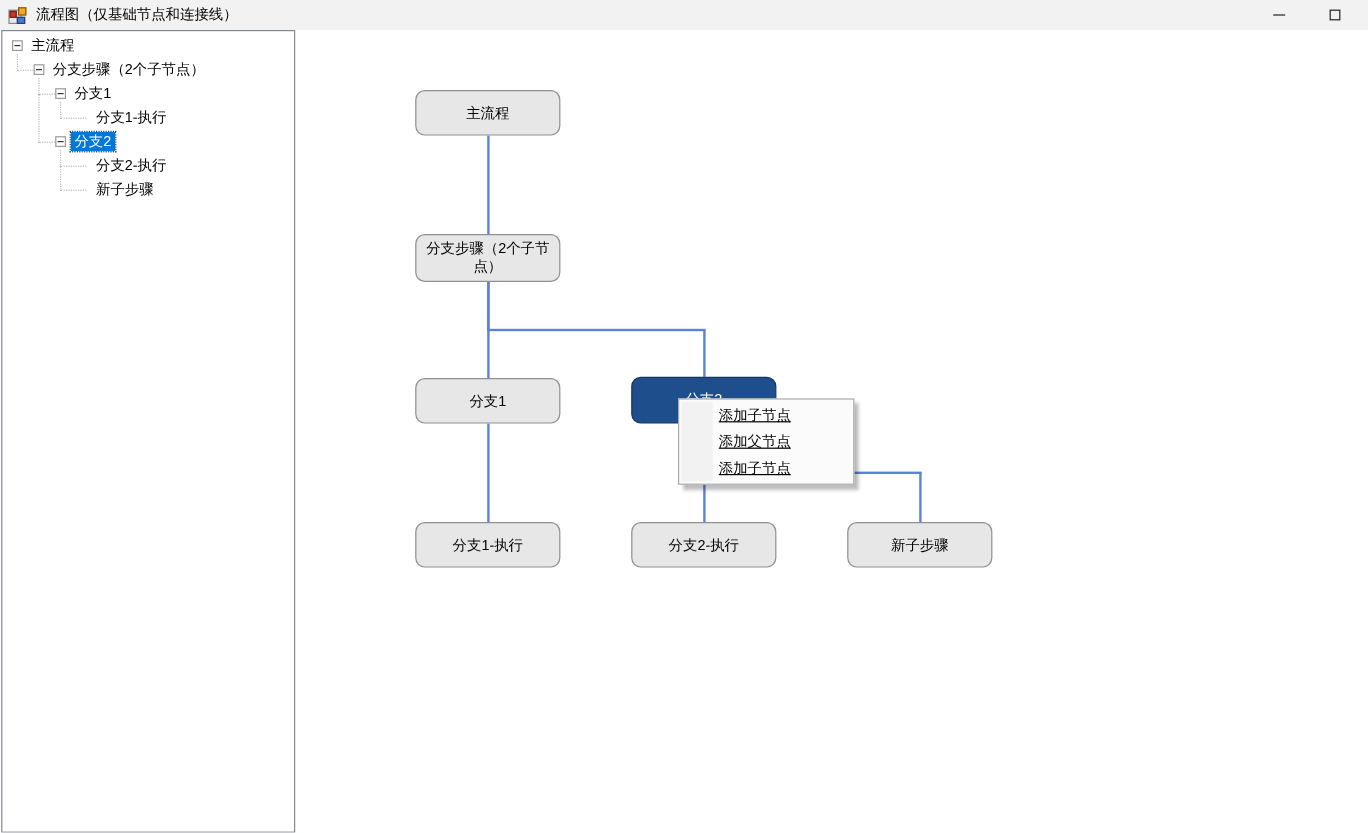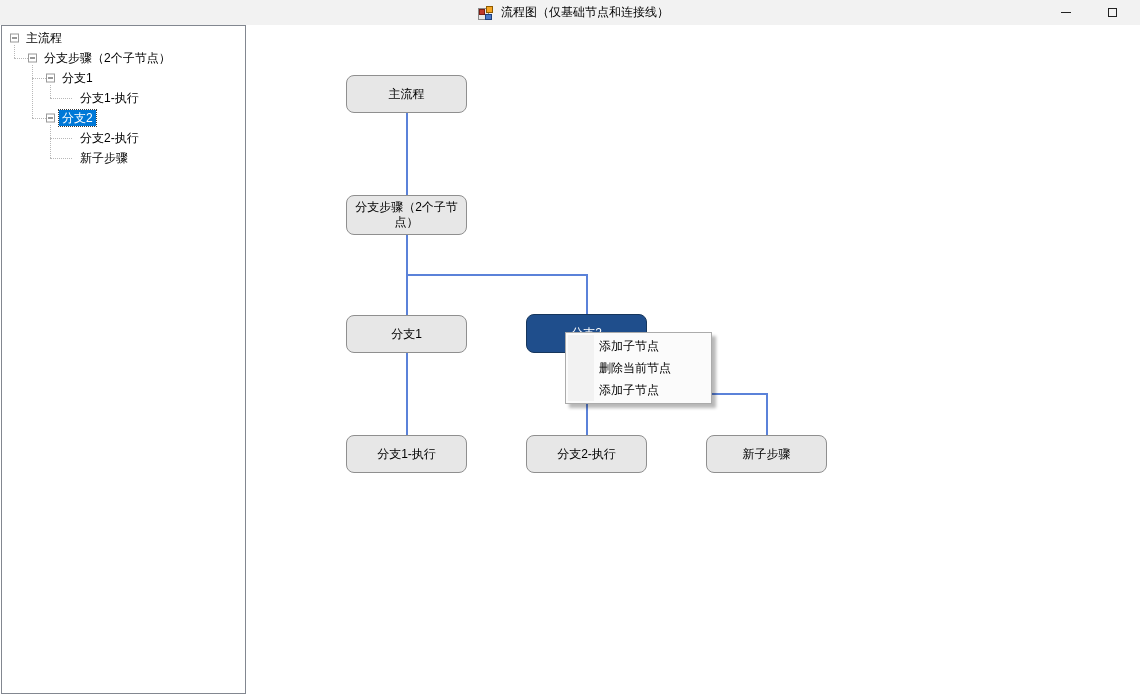--- a/index.html
+++ b/index.html
@@ -1,21 +1,21 @@
 <!DOCTYPE html>
 <html><head>
 <meta charset="utf-8">
 <style>
   html,body{margin:0;padding:0;background:#fff;}
   .window{
     position:relative;width:1140px;height:694px;overflow:hidden;background:#fff;
     font-family:"Liberation Sans","DejaVu Sans",sans-serif;color:#000;
   }
   
-  .titlebar{position:absolute;left:0;top:0;width:100%;height:25px;background:#f2f2f2;display:flex;align-items:center;justify-content:center;}
+  .titlebar{position:absolute;left:0;top:0;width:100%;height:25px;background:#f2f2f2;display:flex;align-items:center;}
   .app-icon{position:relative;width:16px;height:16px;margin-left:7px;flex:0 0 auto;}
   .app-icon .frame{position:absolute;left:0;top:3px;width:11px;height:12px;border:1px solid #8a8a8a;background:#e8e8e8;box-sizing:border-box;}
   .app-icon .sq-red{position:absolute;left:1px;top:4px;width:6px;height:6px;background:#c0392b;border:1px solid #7c1f14;box-sizing:border-box;}
   .app-icon .sq-orange{position:absolute;left:8px;top:1px;width:7px;height:7px;background:#f5a623;border:1px solid #8d5a00;box-sizing:border-box;}
   .app-icon .sq-blue{position:absolute;left:7px;top:9px;width:7px;height:6px;background:#4a78c8;border:1px solid #1d3f7d;box-sizing:border-box;}
   .title-text{margin-left:7px;font-size:12px;white-space:nowrap;}
   .caption-buttons{position:absolute;left:1043px;top:0;height:25px;display:flex;}
   .caption-btn{width:46px;height:25px;display:flex;align-items:center;justify-content:center;background:transparent;border:none;padding:0;}
   .glyph-min{width:10px;height:0;border-top:1px solid #222;}
   .glyph-max{width:9px;height:9px;border:1px solid #222;box-sizing:border-box;background:transparent;}
@@ -33,21 +33,21 @@
   .tree-hline{position:absolute;height:0;border-top:1px dotted #b8b8b8;}
   
   .canvas{position:absolute;left:0;top:0;width:100%;height:100%;}
   .connector{position:absolute;background:#5b82d9;z-index:1;}
   .node{position:absolute;box-sizing:border-box;background:#e7e7e7;border:1px solid #8f8f8f;border-radius:8px;
     display:flex;align-items:center;justify-content:center;text-align:center;
     font-size:12px;line-height:15px;padding:2px 8px;z-index:2;}
   .node.selected{background:#1f4e8c;border-color:#16365c;color:#fff;}
   
   .context-menu{position:absolute;z-index:10;background:#fbfbfb;border:1px solid #ababab;box-sizing:border-box;
-    padding:2px 1px;box-shadow:4px 4px 3px rgba(0,0,0,0.28);}
+    padding:2px 1px;box-shadow:4px 4px 3px rgba(0,0,0,0.28);text-decoration:underline;}
   .menu-gutter{position:absolute;left:2px;top:2px;bottom:2px;width:26px;background:#f2f2f2;}
   .menu-item{position:relative;height:22px;line-height:22px;padding-left:32px;font-size:12px;white-space:nowrap;}
 </style>
 </head>
 <body>
 
 <div class="window">
 
   <div class="titlebar">
     <div class="app-icon">
@@ -135,17 +135,17 @@
       <div class="tree-vline" style="left: 48px; top: 59px; height: 13px;"></div>
       <div class="tree-hline" style="left: 48px; top: 72px; width: 22px;"></div>
       <div class="tree-vline" style="left: 48px; top: 99px; height: 33px;"></div>
       <div class="tree-hline" style="left: 48px; top: 112px; width: 22px;"></div>
       <div class="tree-hline" style="left: 48px; top: 132px; width: 22px;"></div>
     </div>
 
   <div class="context-menu" style="left: 565px; top: 332px; width: 147px;">
     <div class="menu-gutter"></div>
   <div class="menu-item">添加子节点</div>
-      <div class="menu-item">删除当前节点</div>
+      <div class="menu-item">添加父节点</div>
       <div class="menu-item">添加子节点</div>
     </div>
 
 </div>
 
 </body></html>

